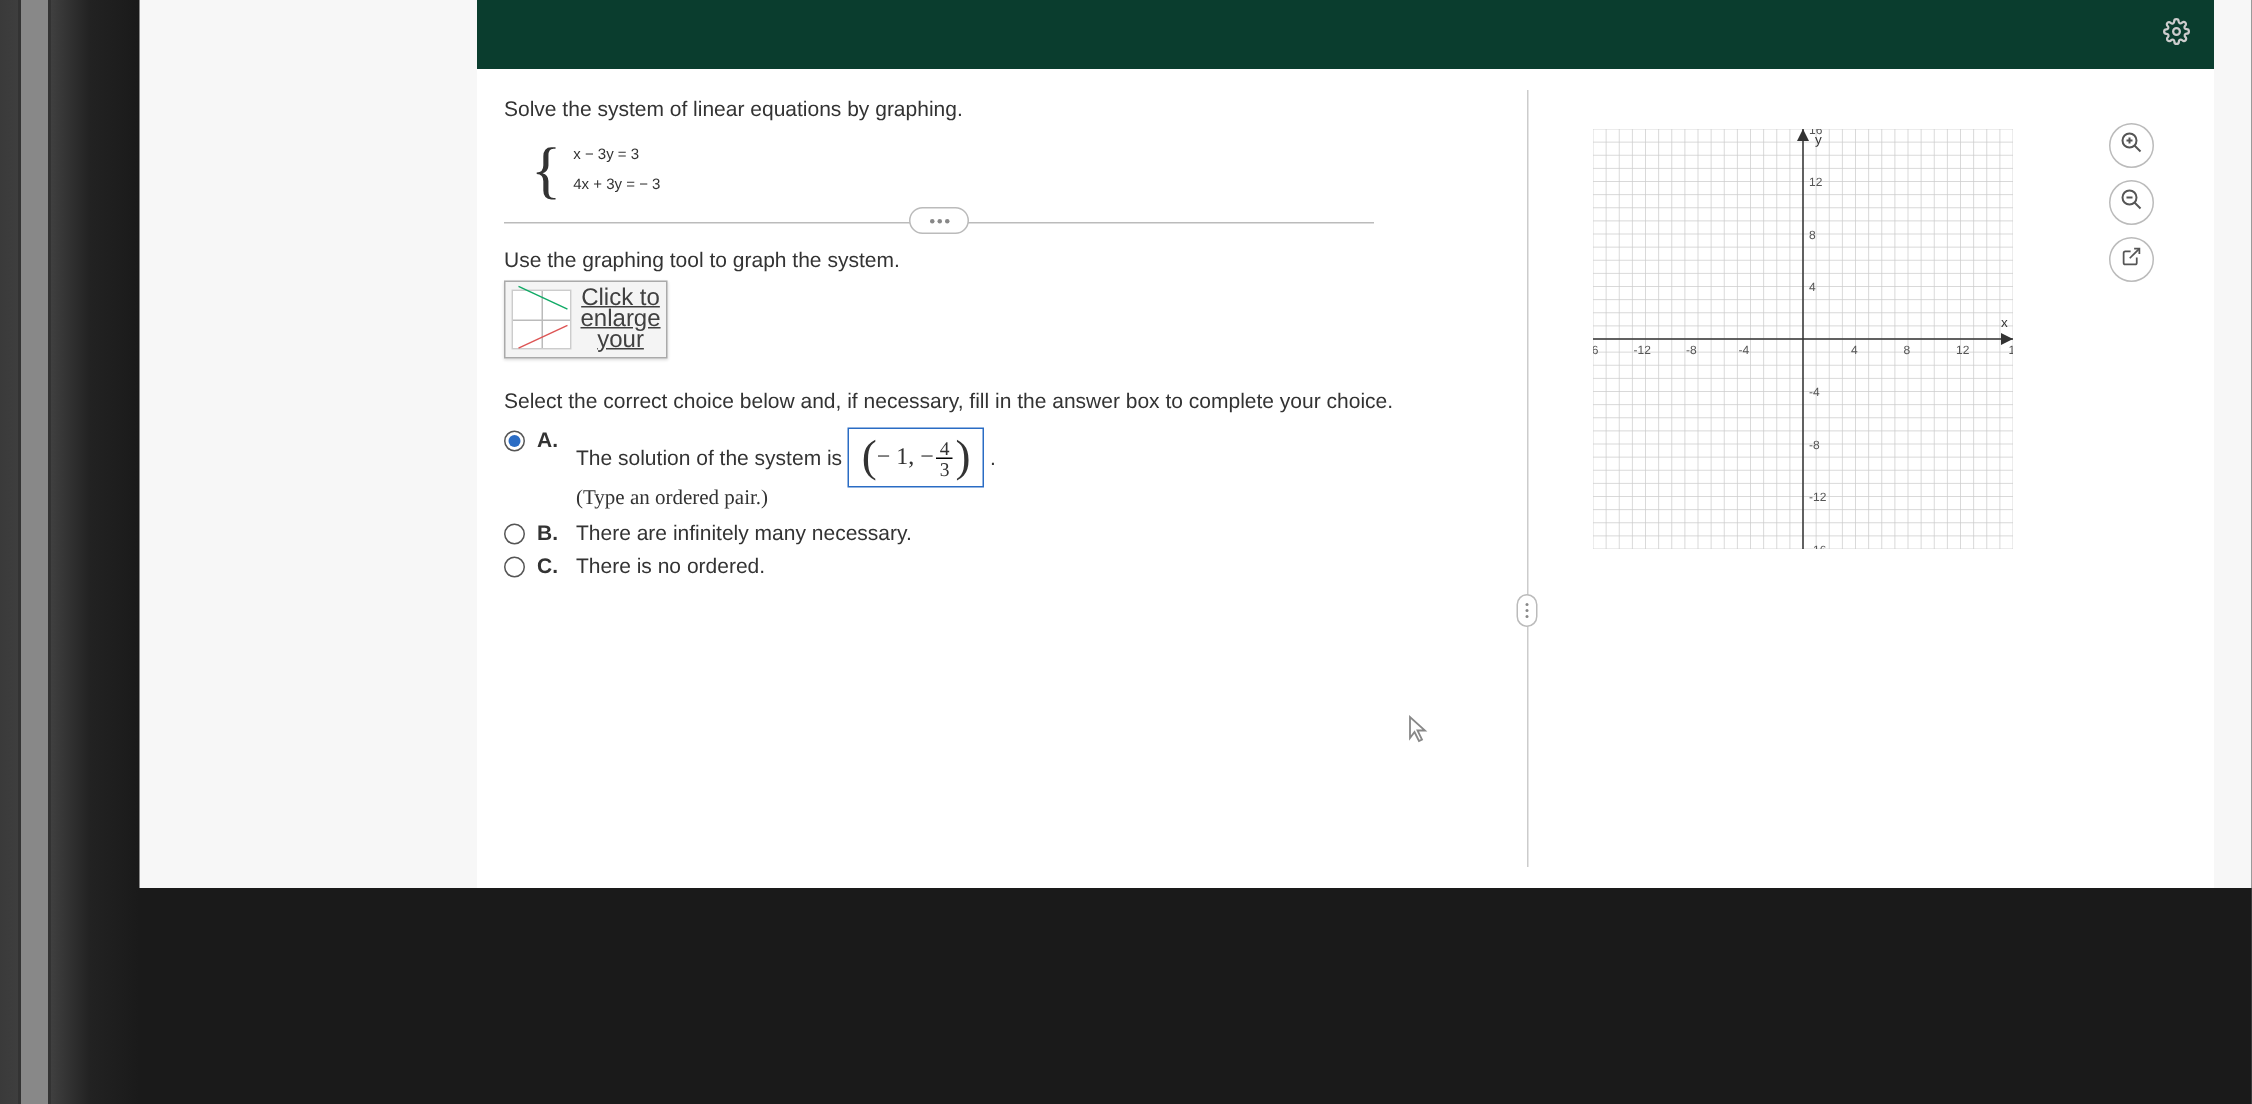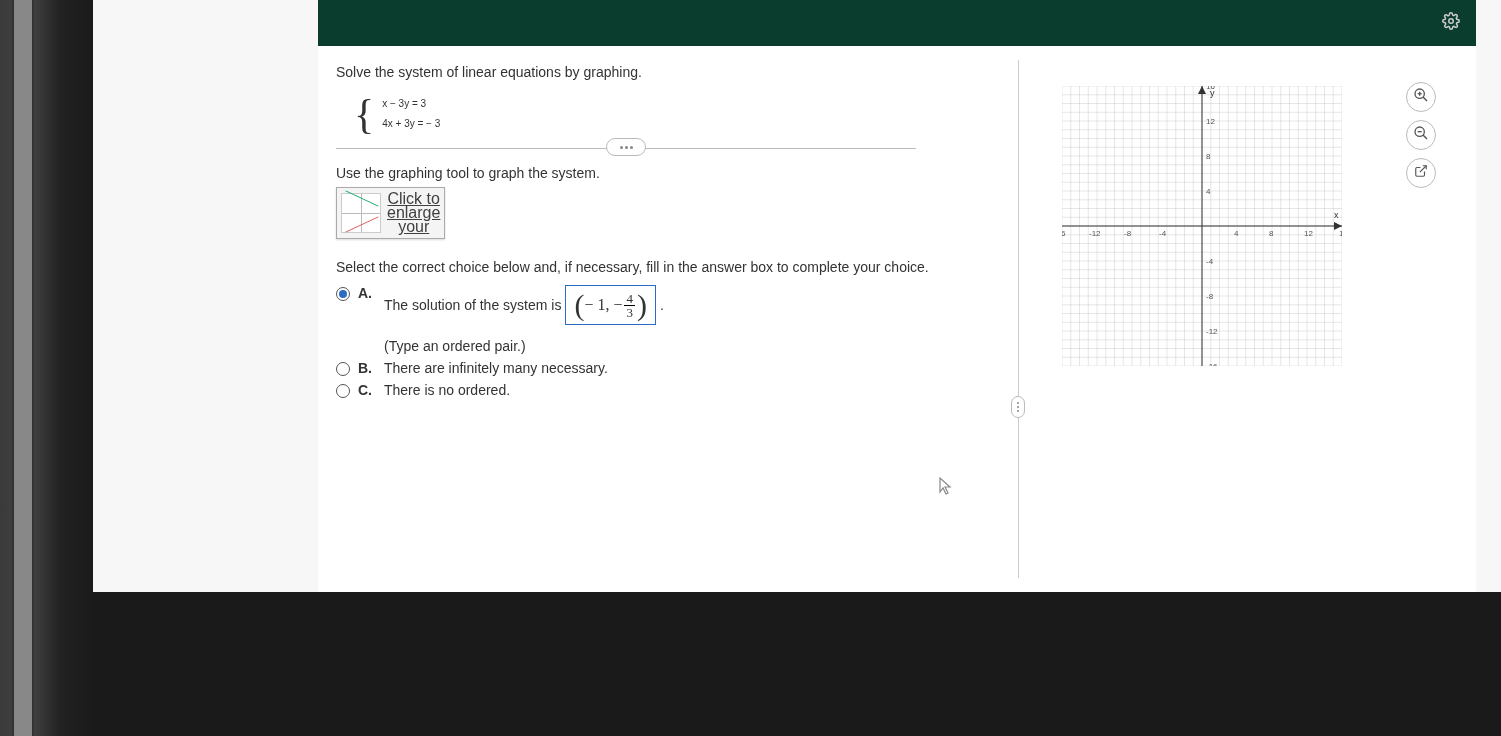--- a/index.html
+++ b/index.html
@@ -98,21 +98,21 @@
   .ans-line { display: inline-flex; align-items: center; flex-wrap: wrap; gap: 4px; }
   .ans-box {
     border: 1px solid #2a6cc4; padding: 4px 8px; display: inline-flex; align-items: center;
     font-family: "Times New Roman", serif; font-size: 16px; min-width: 60px; min-height: 32px;
     background: #fff;
   }
   .paren { font-size: 30px; line-height: 30px; }
   .frac { display: inline-flex; flex-direction: column; align-items: center; font-size: 13px; line-height: 13px; margin: 0 2px; }
   .frac .n { border-bottom: 1px solid #000; padding: 0 2px; }
   .frac .d { padding: 0 2px; }
-  .hint { margin-top: 13px; }
+  .hint { margin-top: 0; font-family: Liberation Serif, serif; }
 
   
   .graph-wrap {
     position: absolute; left: 24px; top: 40px; width: 280px; height: 280px;
   }
   .graph-svg { width: 100%; height: 100%; }
   .side-tools {
     position: absolute; right: 40px; top: 36px; display: flex; flex-direction: column; gap: 8px;
   }
   .tool-btn {

